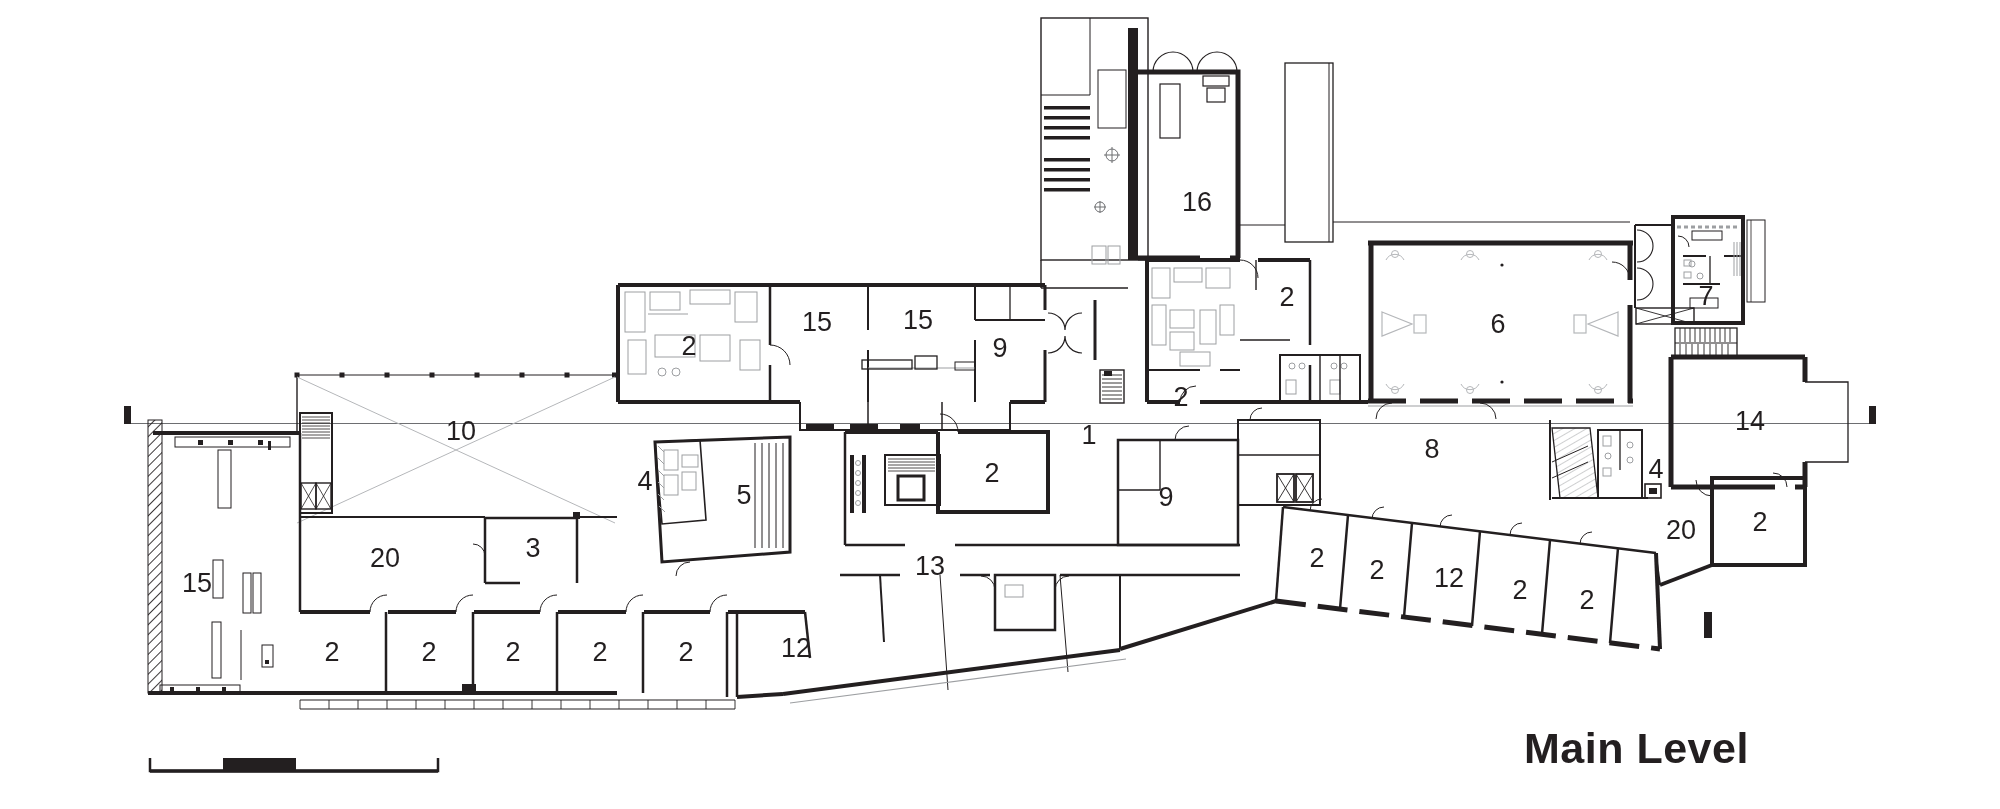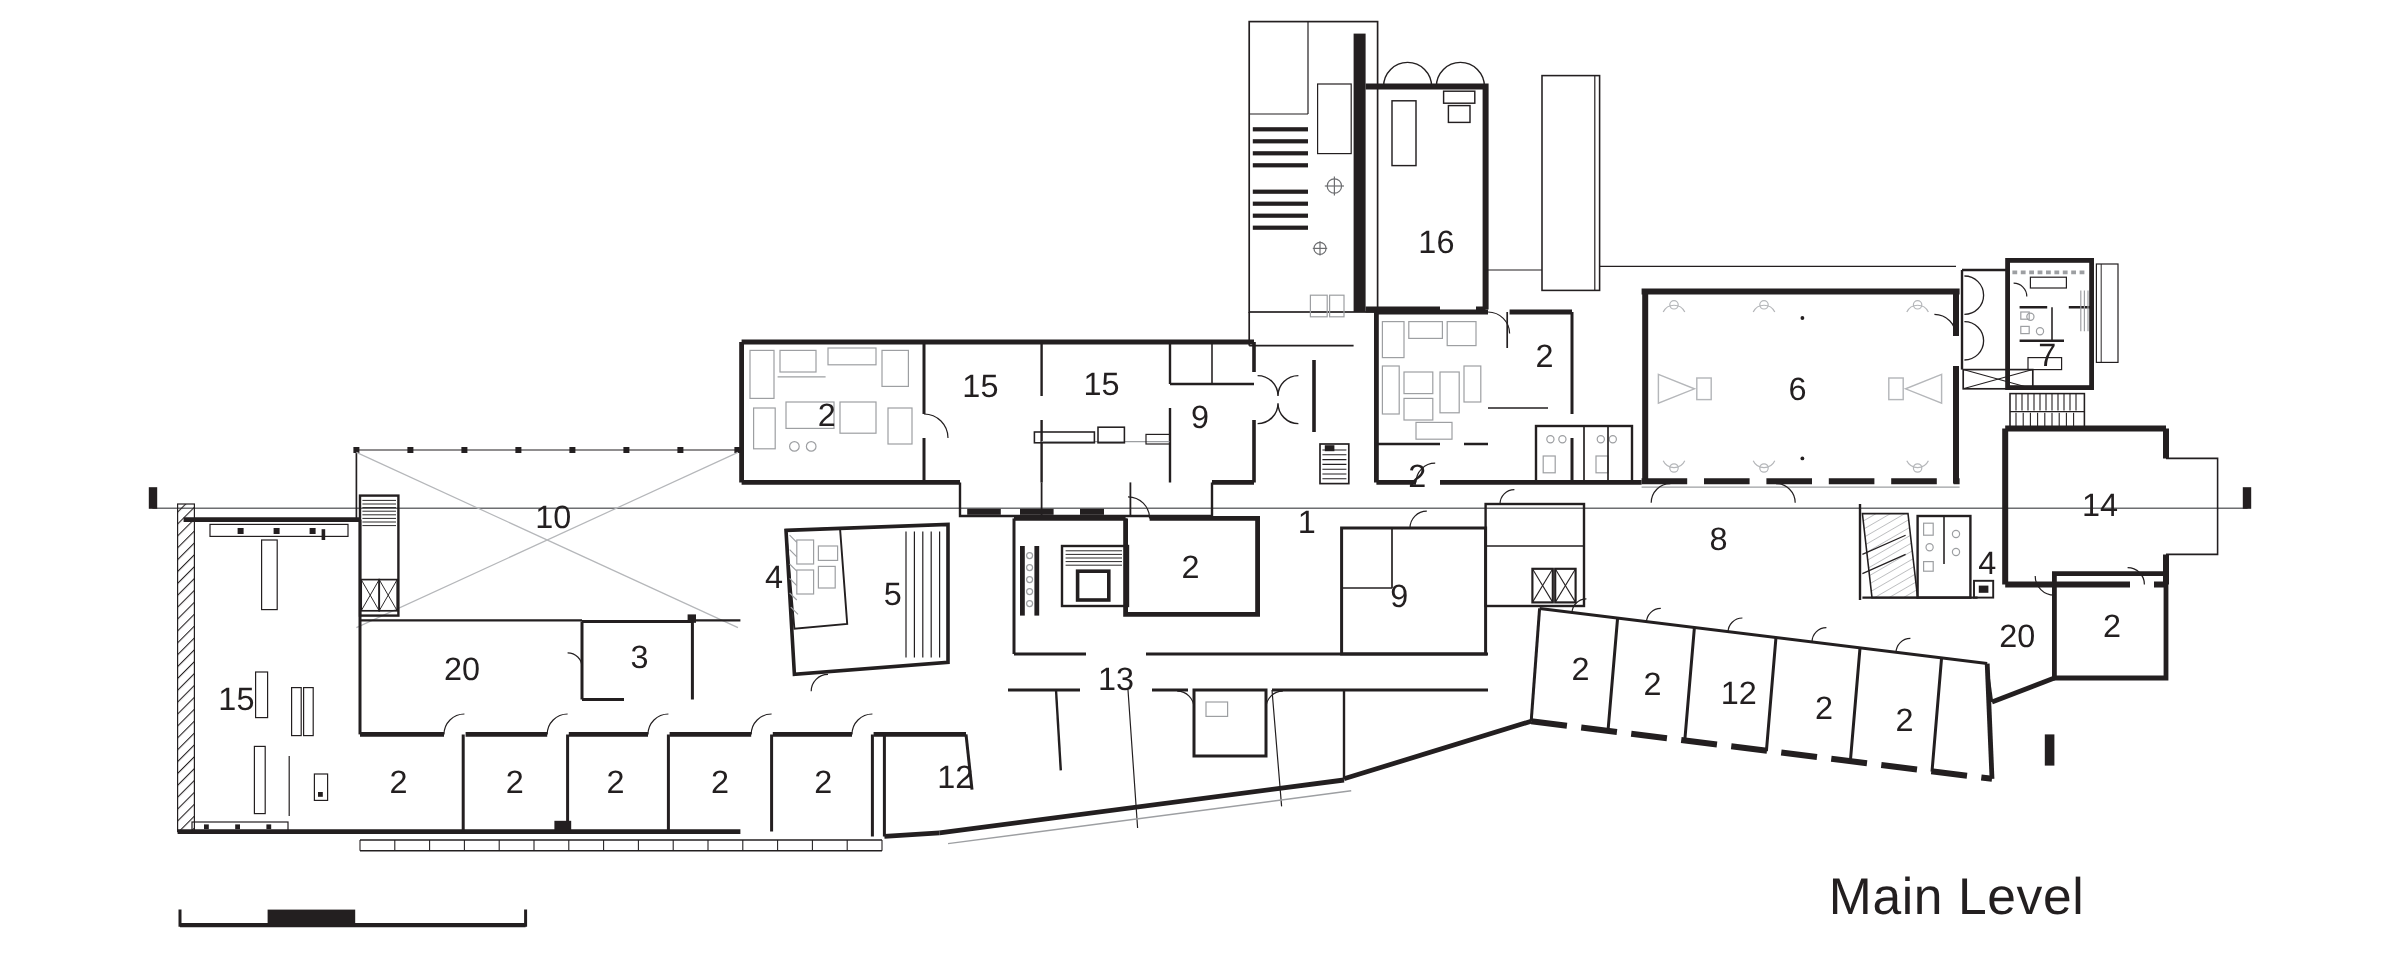--- a/index.html
+++ b/index.html
@@ -8,21 +8,21 @@
     width:2000px;height:809px;
     background:#ffffff;
     font-family:"Liberation Sans",sans-serif;
     overflow:hidden;
   }
   .plan-svg{position:absolute;left:0;top:0;}
   .plan-title{
     position:absolute;
     left:1524px;top:724px;
     font-size:43px;
-    font-weight:400;
+    font-weight:700;
     color:#231f20;
     letter-spacing:0.5px;
     white-space:nowrap;
   }
   svg text.room-num{
     font-family:"Liberation Sans",sans-serif;
     font-size:27px;
     fill:#231f20;
     text-anchor:middle;
   }

